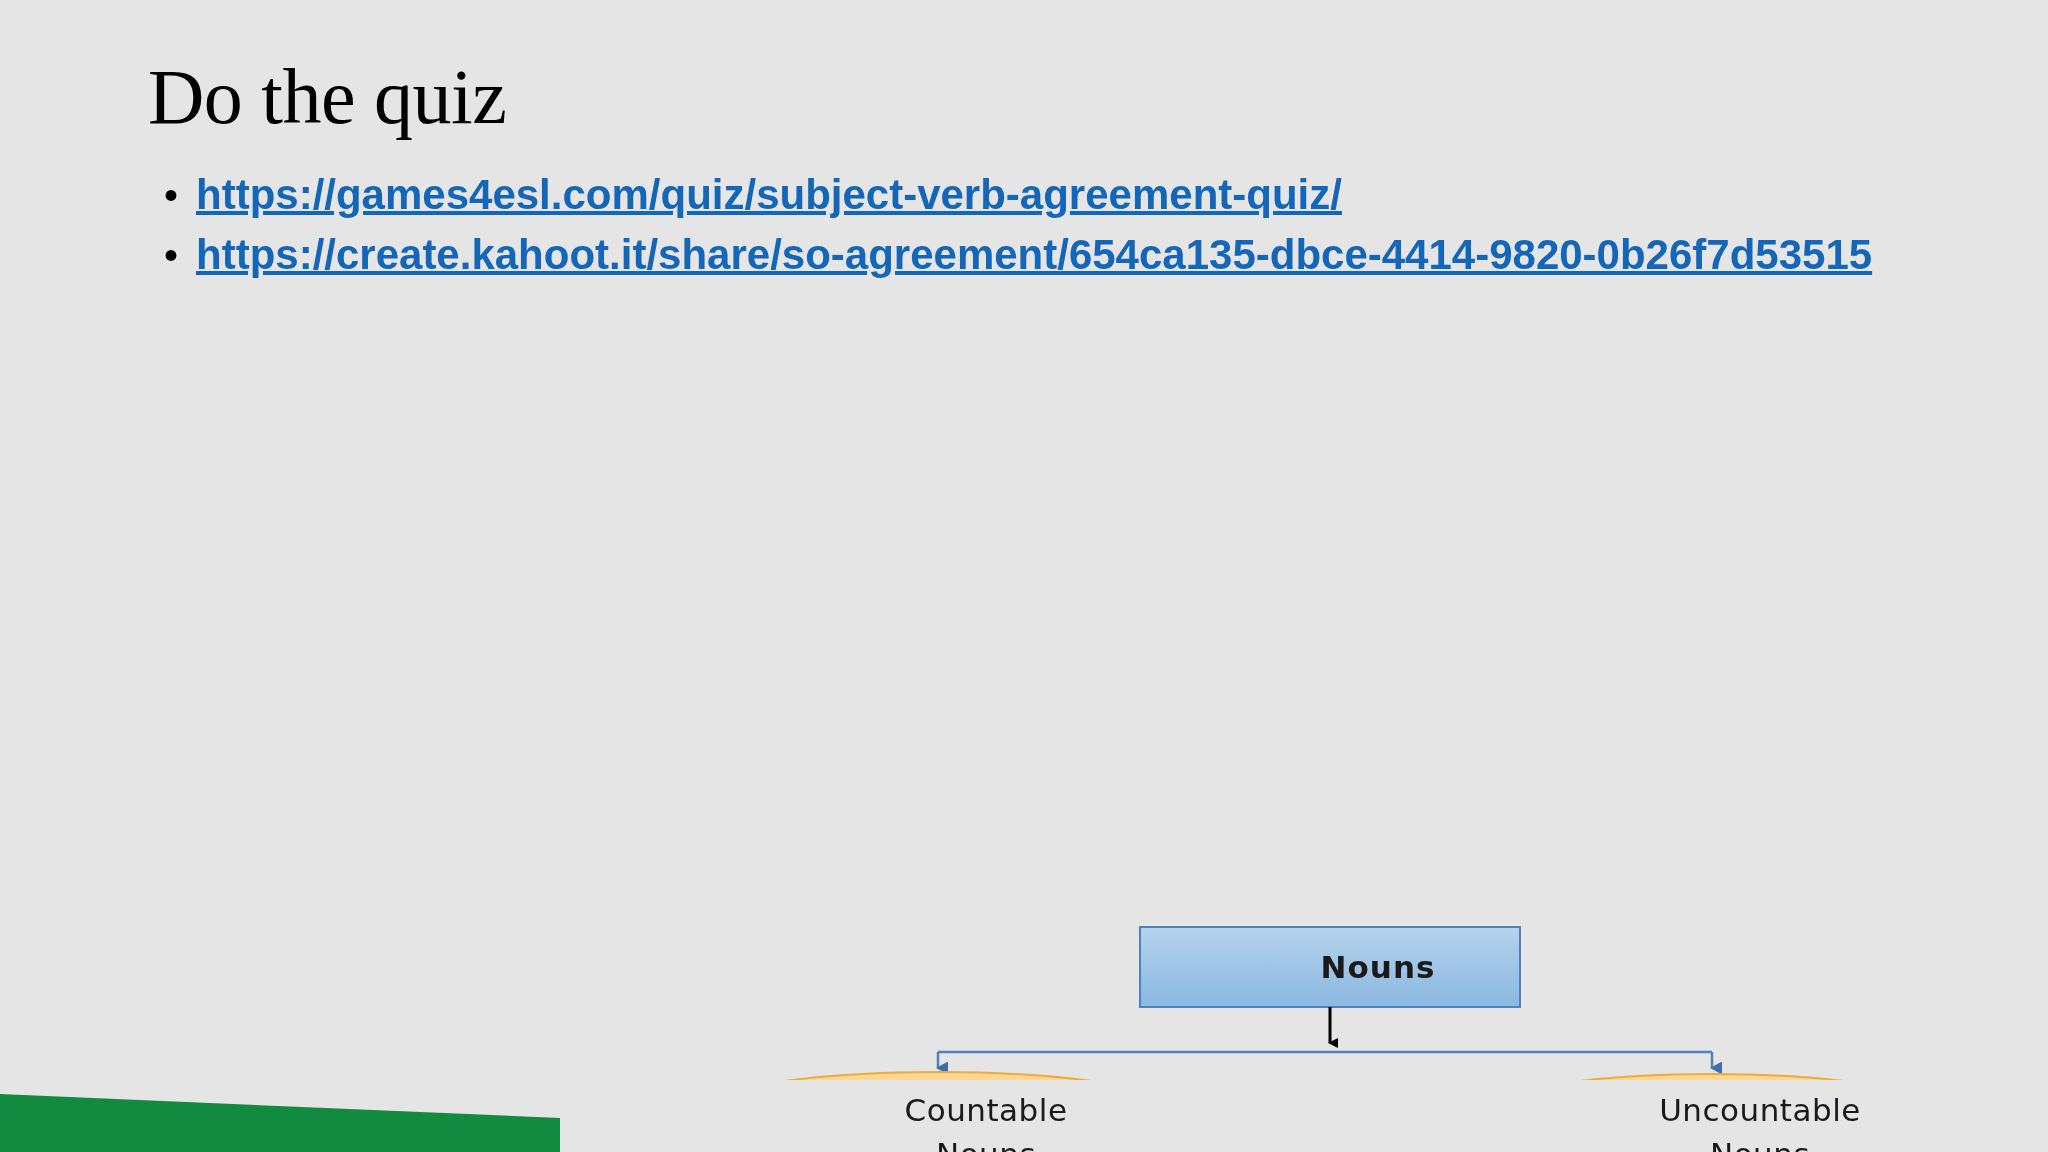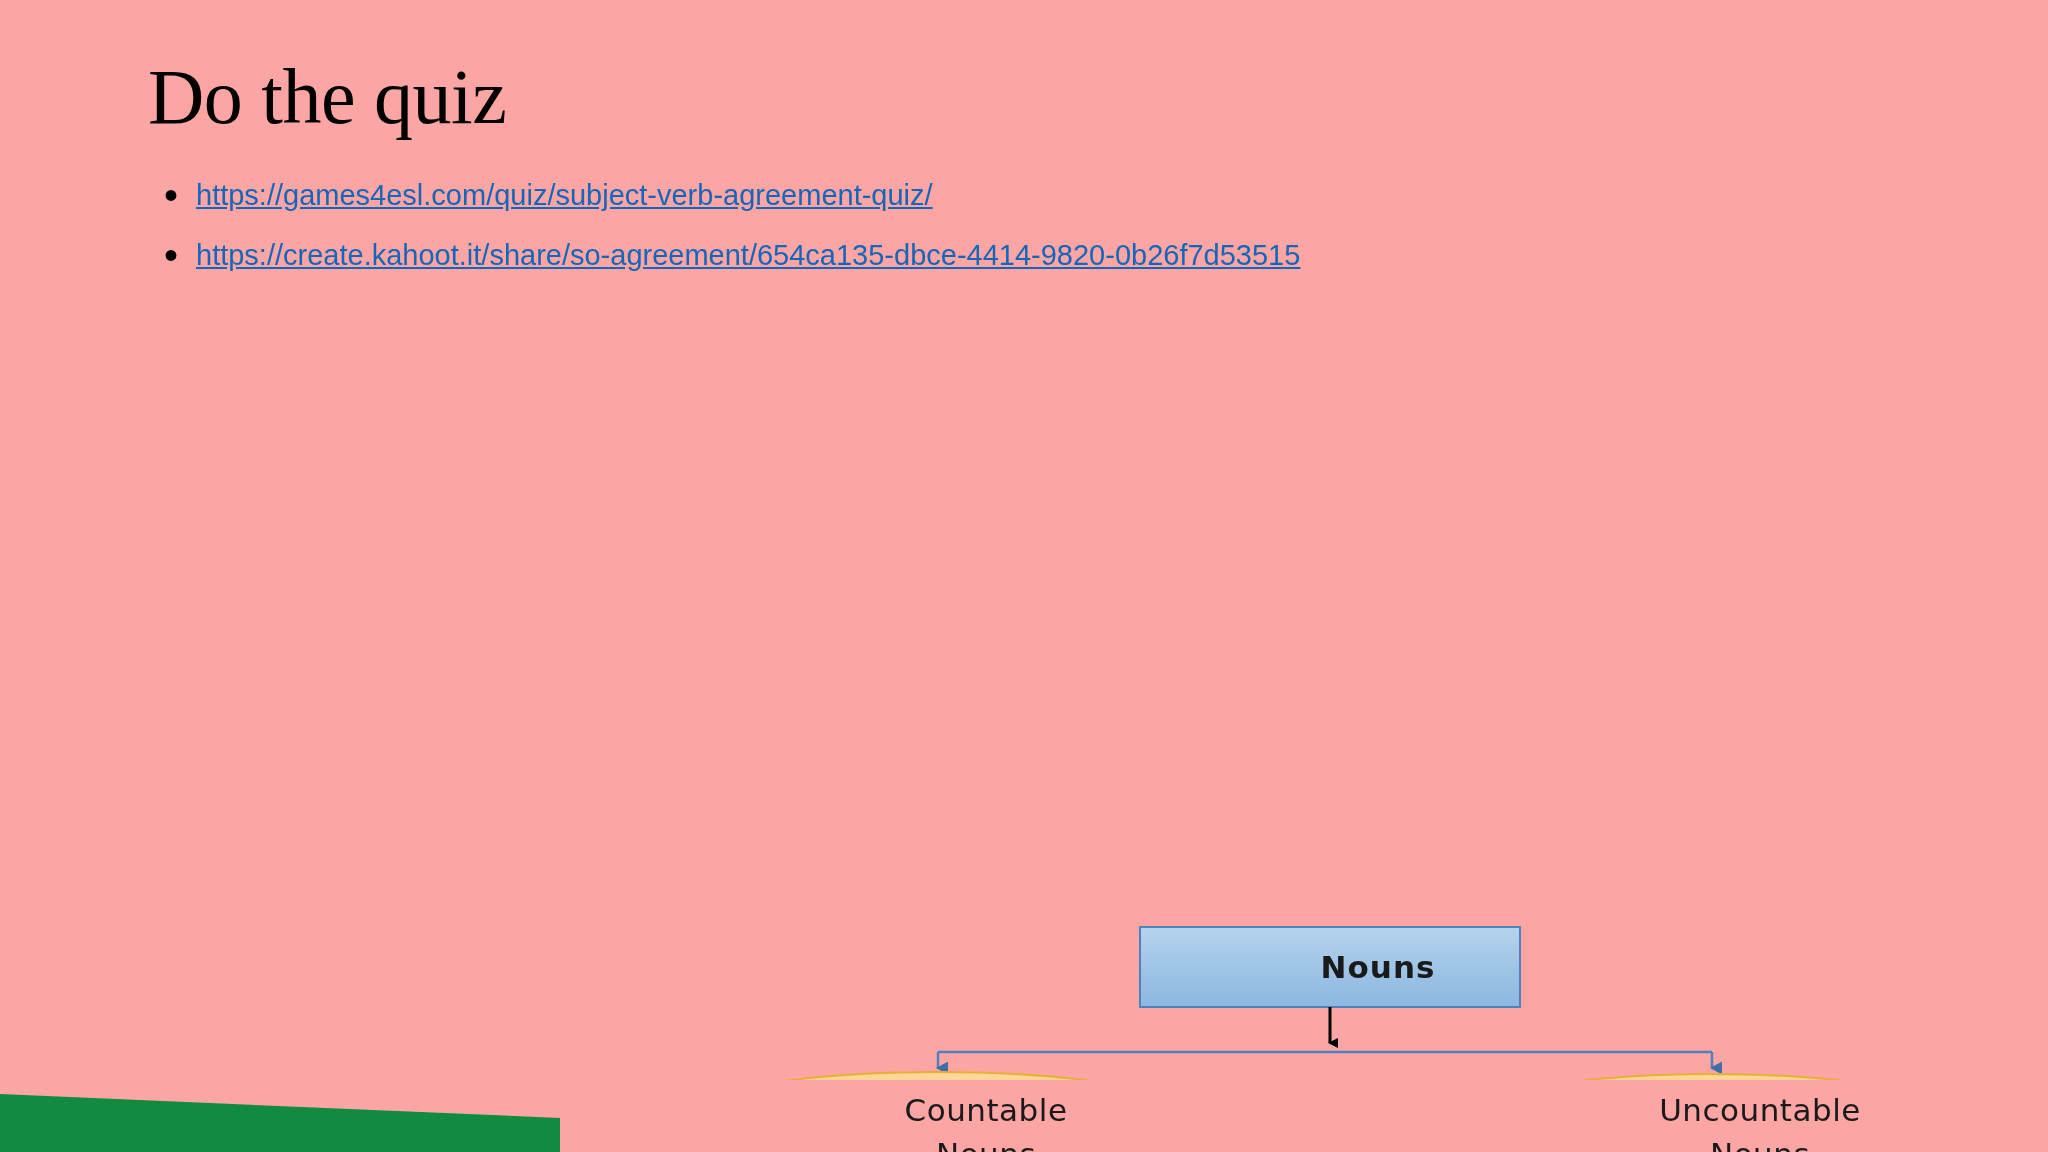--- a/index.html
+++ b/index.html
@@ -13,21 +13,21 @@
     overflow: hidden;
     font-family: "Liberation Sans", sans-serif;
     position: relative;
   }
 
   #slide {
     position: absolute;
     left: 0; top: 0;
     width: 2048px;
     height: 1152px;
-    background: #fca5a5;
+    background: #e5e5e5;
     overflow: hidden;
   }
 
   
   #title {
     position: absolute;
     left: 148px;
     top: 55px;
     font-family: "Liberation Serif", "DejaVu Serif", serif;
     font-size: 78px;
@@ -54,28 +54,29 @@
     flex: 0 0 46px;
     color: #000000;
     font-size: 40px;
     line-height: 54px;
     text-align: left;
     padding-left: 14px;
     box-sizing: border-box;
   }
   .bullet-link {
     font-family: "Liberation Sans", sans-serif;
-    font-size: 29px;
+    font-size: 42px;
     line-height: 54px;
     color: #1466b8;
     text-decoration: underline;
     text-underline-offset: 2px;
     word-break: break-all;
     max-width: 1700px;
     cursor: pointer;
+    font-weight: bold;
   }
   #bullet-2 .bullet-link {
     max-width: 1710px;
   }
 
   
   #diagram {
     position: absolute;
     left: 0;
     top: 430px;

